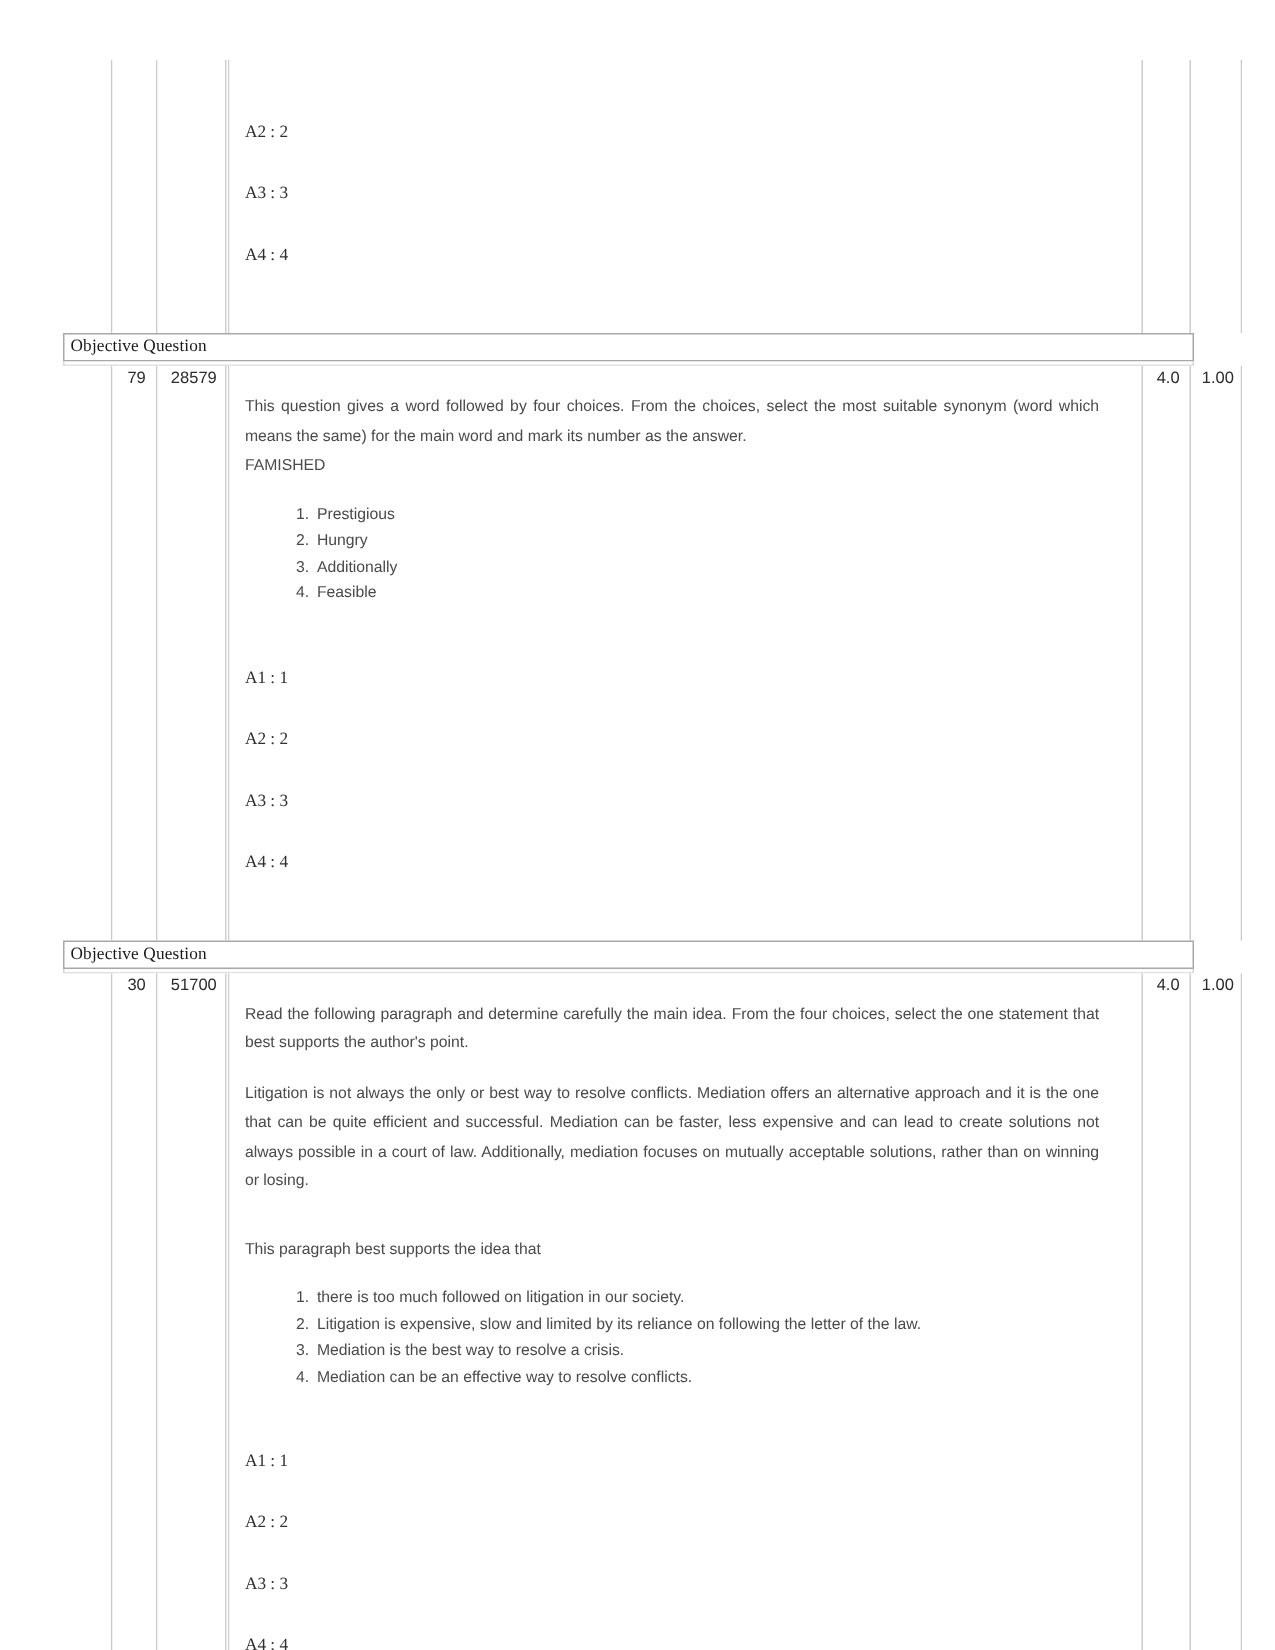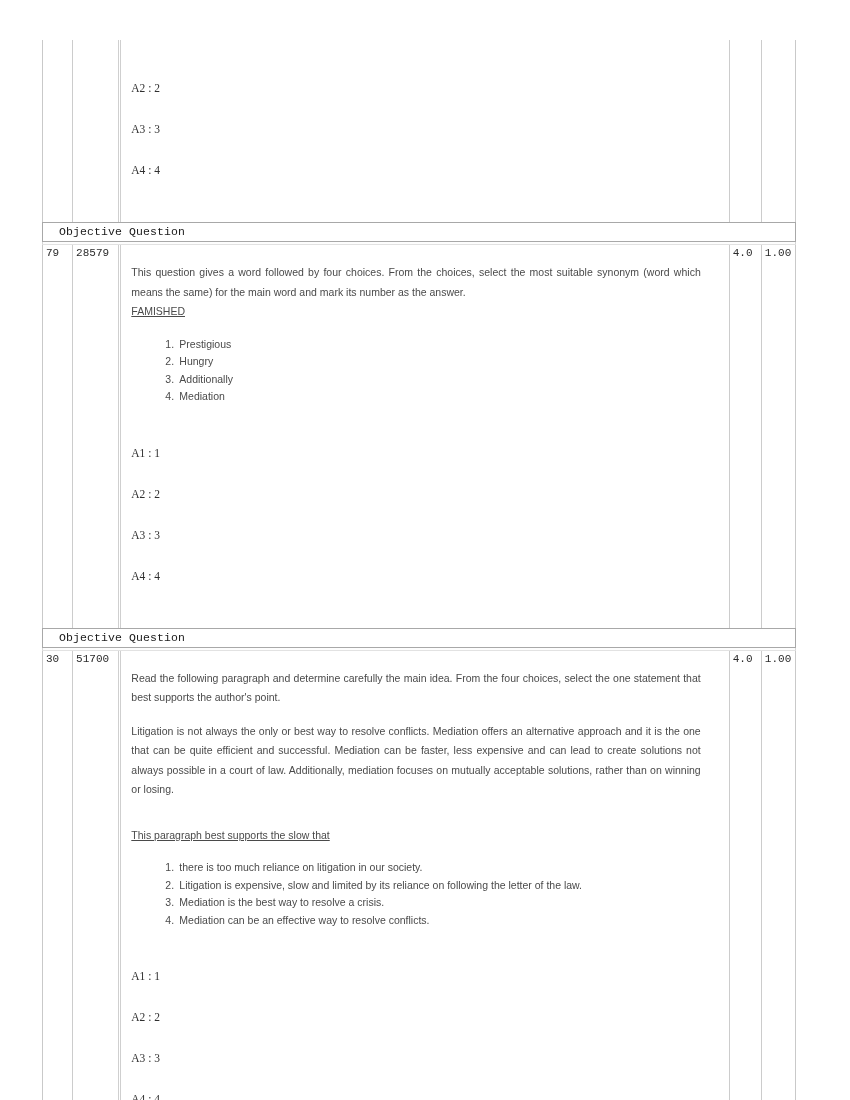--- a/index.html
+++ b/index.html
@@ -28,20 +28,21 @@
   .qtable {
     width: 754px;
     border-collapse: separate;
     border-spacing: 0;
     table-layout: fixed;
   }
 
   .frame {
     border-left: 1px solid #c9c9c9;
     border-right: 1px solid #c9c9c9;
+    margin-left: 32px;
   }
 
   
   .col-sn    { width: 30px; }
   .col-id    { width: 48px; }
   .col-body  { width: 606px; }
   .col-mark  { width: 32px; }
   .col-neg   { width: 33px; }
 
   .cell {
@@ -53,60 +54,61 @@
   .rule-r  { border-right: 1px solid #cccccc; }
   .rule-r2 { border-right: 3px double #cfcfcf; }
 
   
   .section-bar {
     border-top: 1px solid #a8a8a8;
     border-bottom: 1px solid #a8a8a8;
     border-left: 1px solid #a8a8a8;
     border-right: 1px solid #a8a8a8;
     background: #ffffff;
-    font-family: Liberation Mono, monospace;
+    font-family: Liberation Serif, serif;
     font-size: 11.5px;
     color: #1a1a1a;
-    padding: 2px 0 3px 16px;
+    padding: 2px 0 3px 4px;
     letter-spacing: 0.1px;
     box-sizing: border-box;
     width: 754px;
   }
   .section-bar-shadow {
     height: 3px;
     border-left: 1px solid #d6d6d6;
     border-right: 1px solid #d6d6d6;
     border-bottom: 1px solid #e2e2e2;
     box-sizing: border-box;
     width: 754px;
     background: #fdfdfd;
   }
 
   
   .meta-txt {
-    font-family: Liberation Mono, monospace;
+    font-family: Liberation Sans, sans-serif;
     font-size: 11px;
     color: #2b2b2b;
     padding: 2px 0 0 3px;
     line-height: 13px;
+    text-align: center;
   }
 
   
   .qbody {
     padding: 18px 28px 0 10px;
     font-size: 10.5px;
     line-height: 19.5px;
     color: #4a4a4a;
   }
   .qbody p {
     margin: 0 0 0 0;
     text-align: justify;
   }
   .qbody p.gap { margin-top: 14px; }
-  .qbody p.nojust { text-align: left; text-decoration: underline; }
+  .qbody p.nojust { text-align: left; }
 
   .opts {
     margin: 14px 0 0 0;
     padding: 0 0 0 34px;
     list-style: none;
   }
   .opts li {
     position: relative;
     line-height: 17.5px;
     padding-left: 14px;
@@ -184,21 +186,21 @@
         <div class="meta-txt">28579</div>
       </td>
       <td class="cell rule-r">
         <div class="qbody">
           <p>This question gives a word followed by four choices. From the choices, select the most suitable synonym (word which means the same) for the main word and mark its number as the answer.</p>
           <p class="nojust">FAMISHED</p>
           <ul class="opts">
             <li><span class="num">1.</span><span>Prestigious</span></li>
             <li><span class="num">2.</span><span>Hungry</span></li>
             <li><span class="num">3.</span><span>Additionally</span></li>
-            <li><span class="num">4.</span><span>Mediation</span></li>
+            <li><span class="num">4.</span><span>Feasible</span></li>
           </ul>
         </div>
         <div class="answers">
           <div>A1 : 1</div>
           <div>A2 : 2</div>
           <div>A3 : 3</div>
           <div>A4 : 4</div>
         </div>
       </td>
       <td class="cell rule-r">
@@ -227,23 +229,23 @@
       <td class="cell rule-r">
         <div class="meta-txt">30</div>
       </td>
       <td class="cell rule-r2">
         <div class="meta-txt">51700</div>
       </td>
       <td class="cell rule-r">
         <div class="qbody">
           <p>Read the following paragraph and determine carefully the main idea. From the four choices, select the one statement that best supports the author's point.</p>
           <p class="gap">Litigation is not always the only or best way to resolve conflicts. Mediation offers an alternative approach and it is the one that can be quite efficient and successful. Mediation can be faster, less expensive and can lead to create solutions not always possible in a court of law. Additionally, mediation focuses on mutually acceptable solutions, rather than on winning or losing.</p>
-          <p class="gap nojust" style="margin-top:26px">This paragraph best supports the slow that</p>
+          <p class="gap nojust" style="margin-top:26px">This paragraph best supports the idea that</p>
           <ul class="opts">
-            <li><span class="num">1.</span><span>there is too much reliance on litigation in our society.</span></li>
+            <li><span class="num">1.</span><span>there is too much followed on litigation in our society.</span></li>
             <li><span class="num">2.</span><span>Litigation is expensive, slow and limited by its reliance on following the letter of the law.</span></li>
             <li><span class="num">3.</span><span>Mediation is the best way to resolve a crisis.</span></li>
             <li><span class="num">4.</span><span>Mediation can be an effective way to resolve conflicts.</span></li>
           </ul>
         </div>
         <div class="answers">
           <div>A1 : 1</div>
           <div>A2 : 2</div>
           <div>A3 : 3</div>
           <div>A4 : 4</div>

